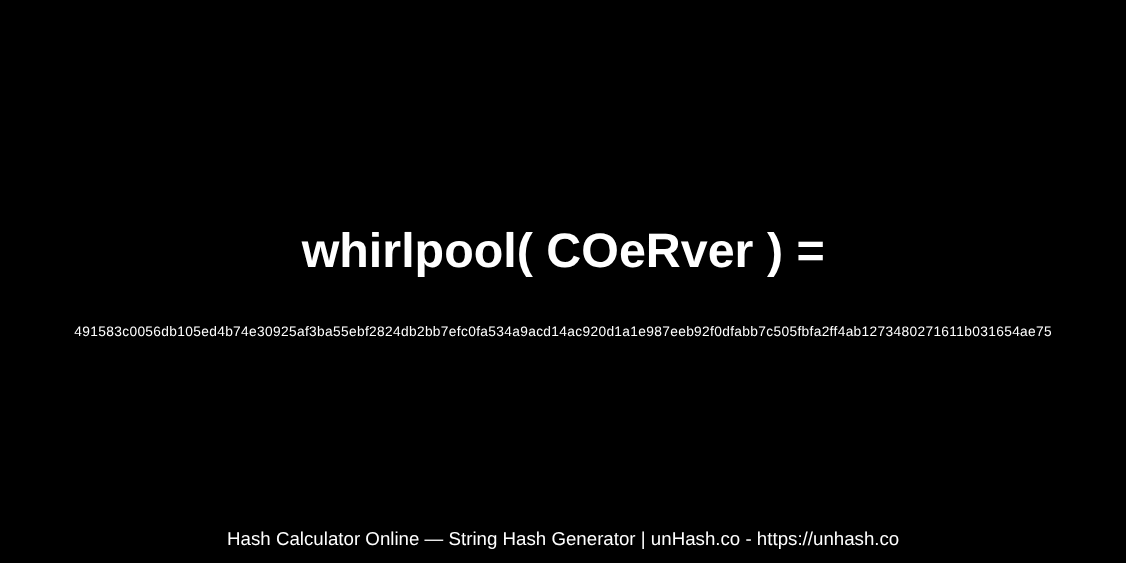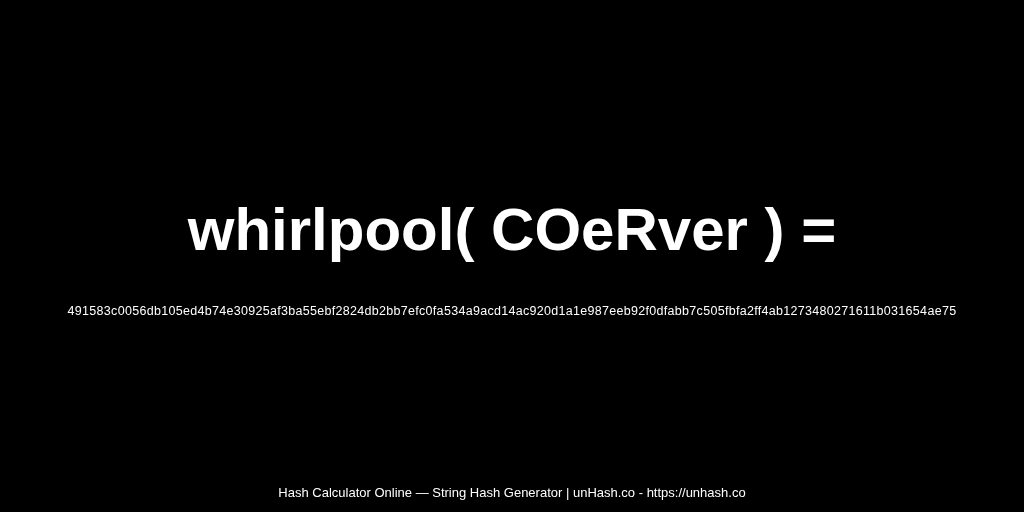--- a/index.html
+++ b/index.html
@@ -22,39 +22,39 @@
     .main-content {
       display: flex;
       flex-direction: column;
       align-items: center;
       justify-content: center;
       flex: 1;
       width: 100%;
     }
     .hash-expression {
       color: #ffffff;
-      font-size: 60px;
+      font-size: 44px;
       font-weight: bold;
       text-align: center;
       margin-bottom: 40px;
     }
     .hash-output {
       color: #ffffff;
       font-size: 12.5px;
       text-align: center;
       letter-spacing: 0.3px;
       font-family: Liberation Sans, sans-serif;
     }
     .footer {
       position: absolute;
       bottom: 12px;
       width: 100%;
       text-align: center;
       color: #ffffff;
-      font-size: 13px;
+      font-size: 17px;
       margin-top: 36px;
     }
   </style>
 </head>
 <body>
 
 <div class="main-content">
   <div class="hash-expression">whirlpool( COeRver ) =</div>
   <div class="hash-output">491583c0056db105ed4b74e30925af3ba55ebf2824db2bb7efc0fa534a9acd14ac920d1a1e987eeb92f0dfabb7c505fbfa2ff4ab1273480271611b031654ae75</div>
 </div>

